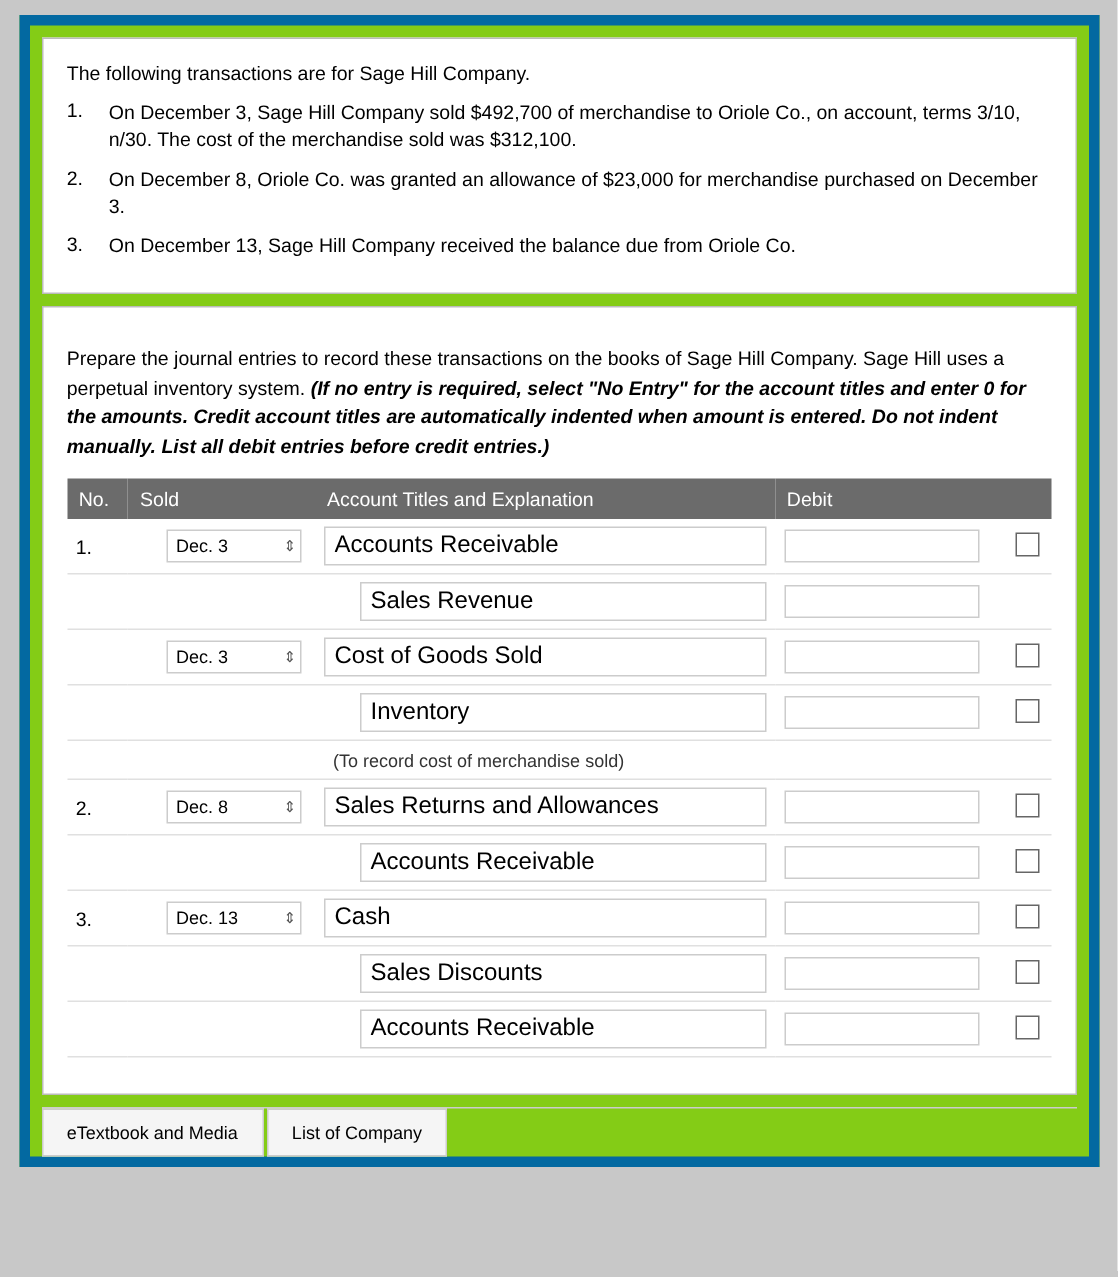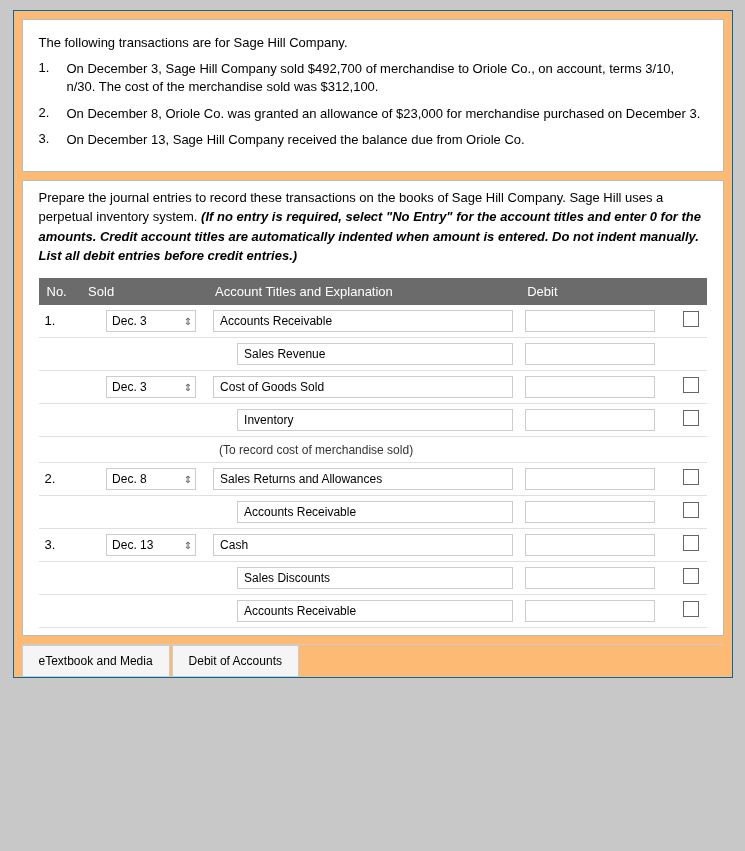--- a/index.html
+++ b/index.html
@@ -9,22 +9,22 @@
       background: #c8c8c8;
       width: 745px;
       min-height: 851px;
       display: flex;
       flex-direction: column;
       align-items: center;
       padding: 10px;
     }
     .main-container {
       width: 720px;
-      background: #fdba74;
-      border: 1px solid #0369a1;
+      background: #84cc16;
+      border: 7px solid #0369a1;
     }
     .section-transactions {
       padding: 14px 16px;
       border: 1px solid #bbb;
       margin: 8px;
       background: #fff;
     }
     .section-transactions p {
       margin-bottom: 8px;
       line-height: 1.4;
@@ -40,21 +40,21 @@
       font-size: 13px;
     }
     .transaction-text {
       font-size: 13px;
       line-height: 1.4;
     }
 
     .section-journal {
       margin: 8px;
       border: 1px solid #bbb;
-      padding: 7px 16px;
+      padding: 24px 16px;
       background: #fff;
     }
     .section-journal .instructions {
       font-size: 13px;
       margin-bottom: 12px;
       line-height: 1.5;
     }
     .instructions .bold-italic {
       font-weight: bold;
       font-style: italic;
@@ -111,21 +111,21 @@
       right: 4px;
       top: 50%;
       transform: translateY(-50%);
       font-size: 10px;
       pointer-events: none;
       color: #555;
     }
     .account-input {
       border: 1px solid #ccc;
       padding: 3px 6px;
-      font-size: 12px;
+      font-size: 16px;
       width: 100%;
       background: #fff;
     }
     .debit-input {
       border: 1px solid #ccc;
       padding: 3px 6px;
       font-size: 12px;
       width: 130px;
       background: #fff;
     }
@@ -357,16 +357,16 @@
             <span class="checkbox-square"></span>
           </td>
         </tr>
 
       </tbody>
     </table>
   </div>
 
   <div class="bottom-links">
     <span class="bottom-link">eTextbook and Media</span>
-    <span class="bottom-link">Debit of Accounts</span>
+    <span class="bottom-link">List of Company</span>
   </div>
 
 </div>
 
 </body></html>

